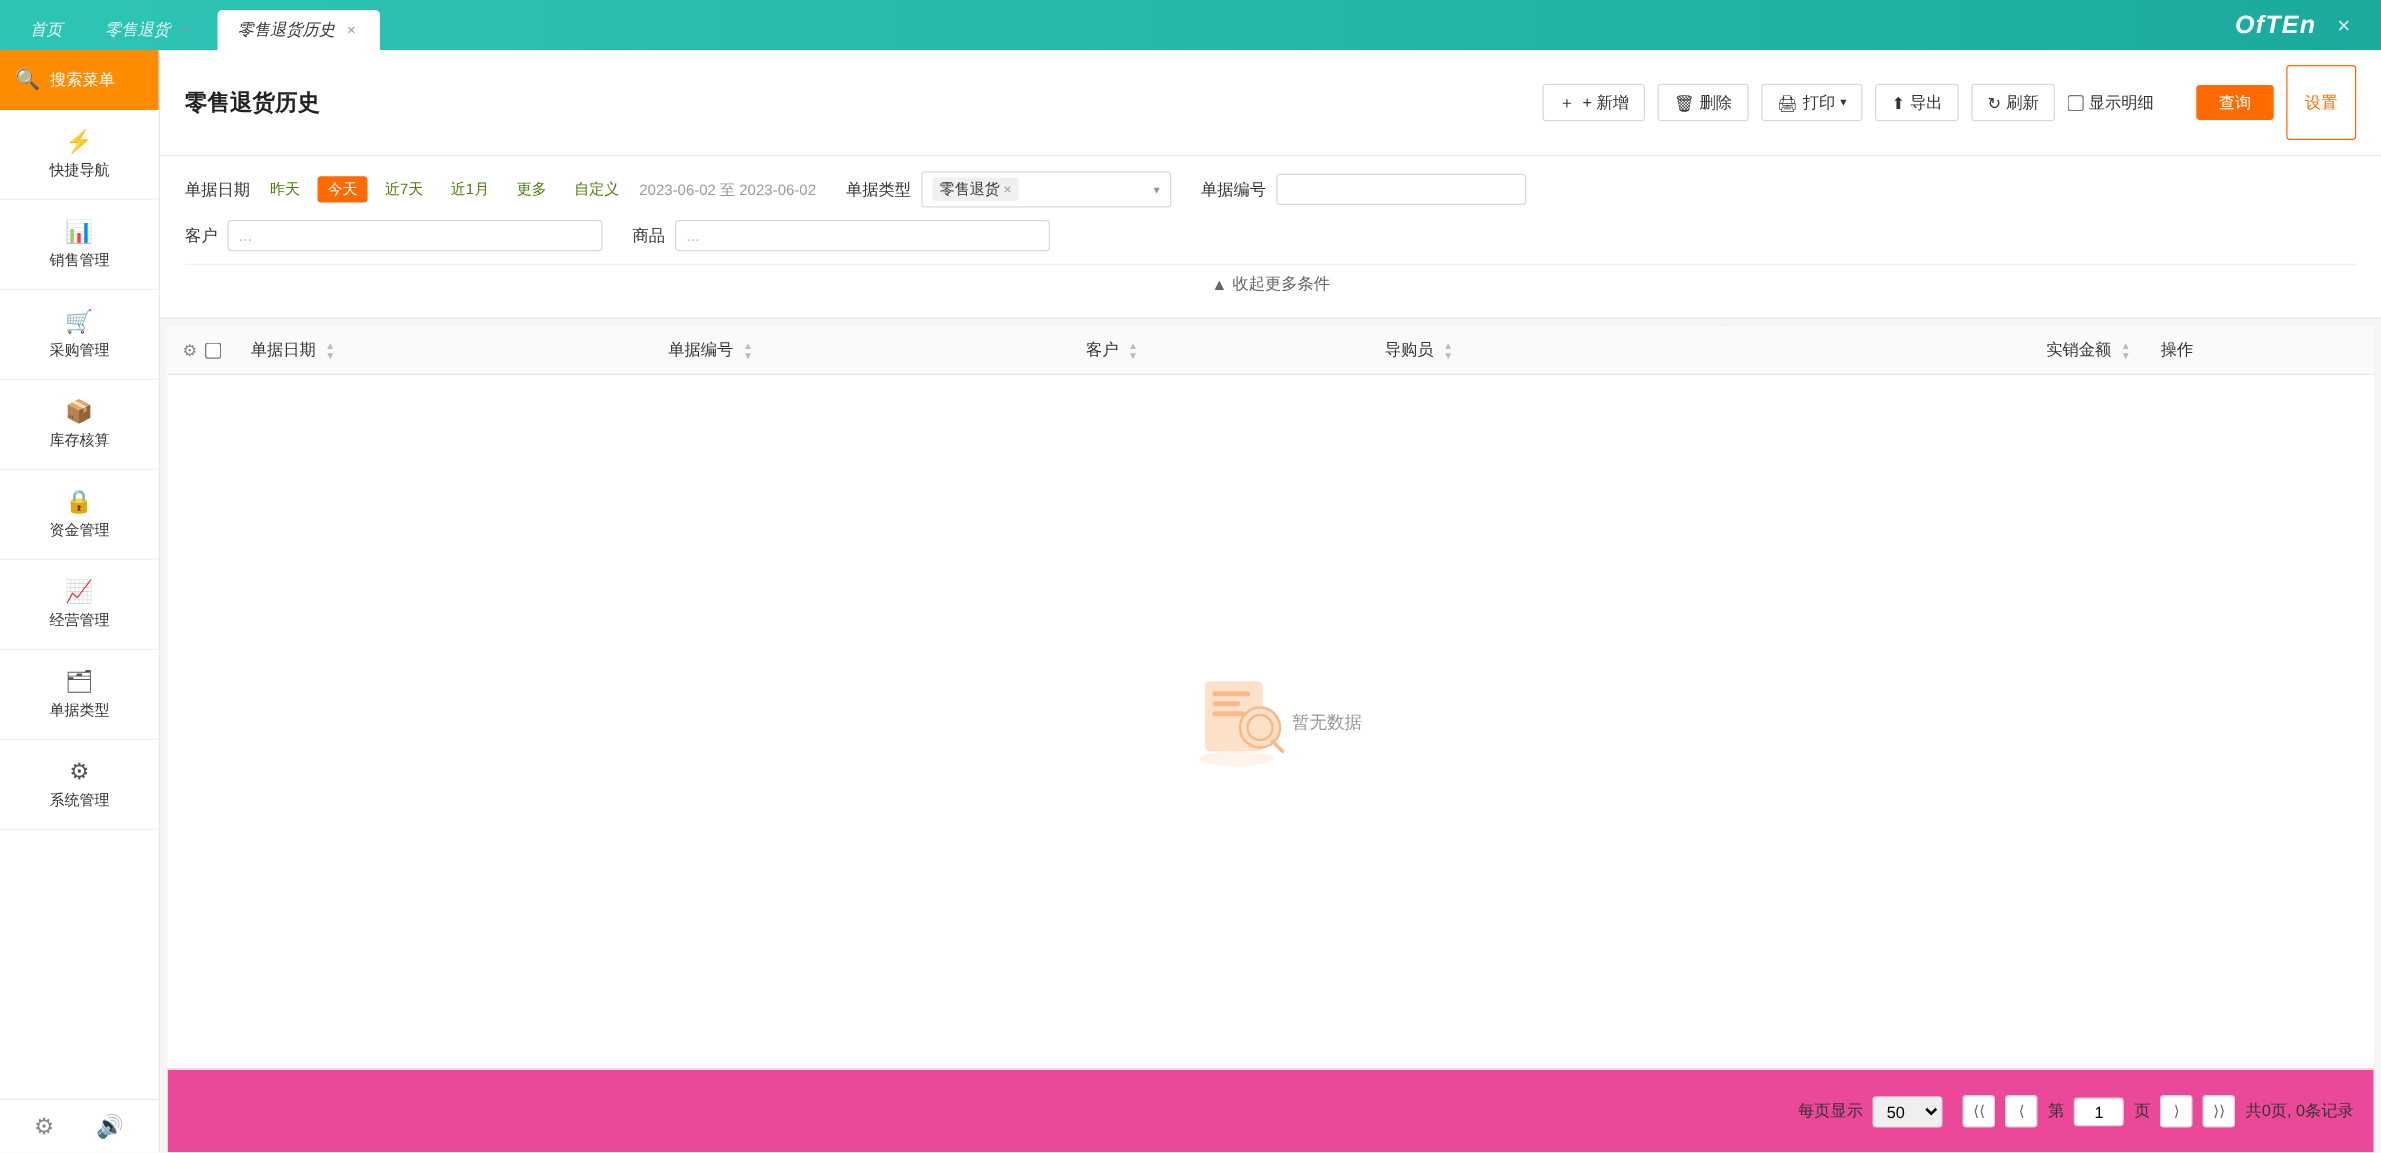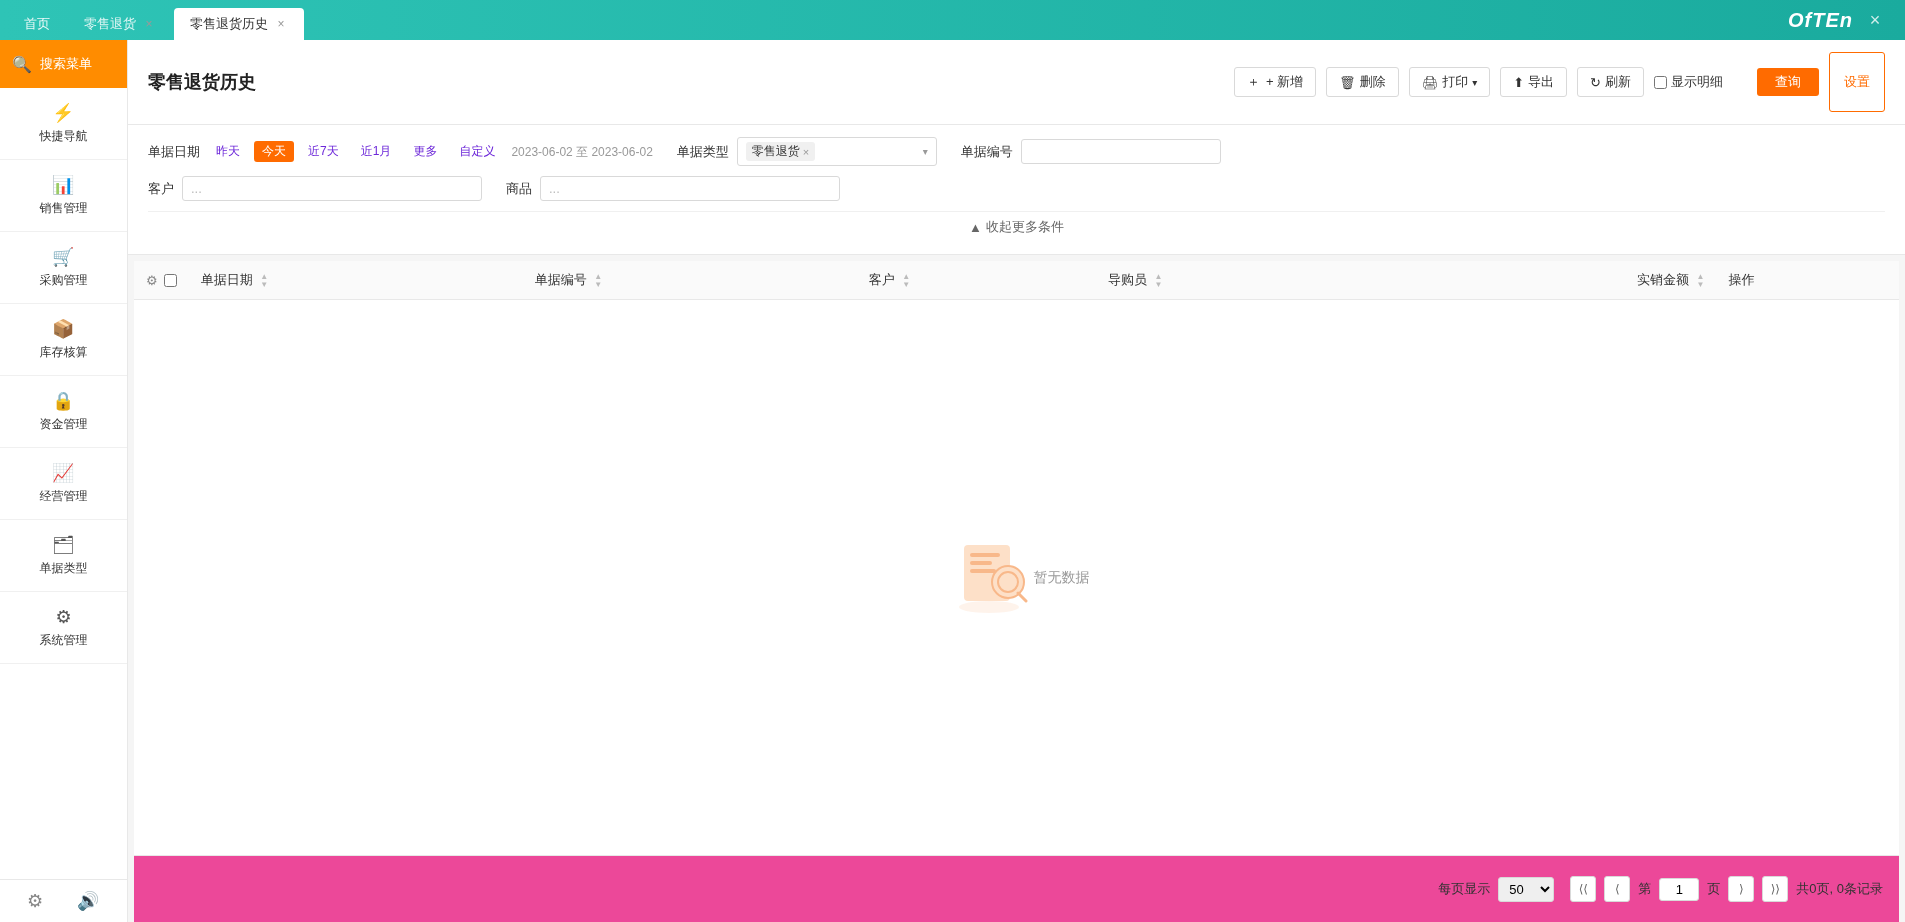--- a/index.html
+++ b/index.html
@@ -12,20 +12,21 @@
       height: 40px; min-height: 40px;
       padding: 0 0 0 8px;
       position: relative;
     }
     .top-bar-tabs { display: flex; align-items: flex-end; flex: 1; height: 100%; }
     .tab {
       display: flex; align-items: center; padding: 0 16px;
       height: 32px; cursor: pointer; font-size: 13px; color: rgba(255,255,255,0.85);
       border-radius: 4px 4px 0 0; margin-right: 2px; margin-top: 0;
       user-select: none;
+      font-style: italic;
     }
     .tab.active { background: #fff; color: #333; font-weight: 500; }
     .tab .tab-close {
       margin-left: 6px; color: #999; font-size: 12px; cursor: pointer;
       width: 14px; height: 14px; display: flex; align-items: center; justify-content: center;
       border-radius: 50%;
     }
     .tab-home { color: rgba(255,255,255,0.9); font-size: 13px; }
     .top-bar-right {
       display: flex; align-items: center; padding-right: 16px; gap: 8px;
@@ -97,21 +98,21 @@
     
     .filter-area {
       background: #fff; padding: 12px 20px; border-bottom: 1px solid #e8e8e8;
       margin-bottom: 6px;
     }
     .filter-row { display: flex; align-items: center; gap: 24px; margin-bottom: 10px; flex-wrap: wrap; }
     .filter-item { display: flex; align-items: center; gap: 8px; }
     .filter-label { font-size: 13px; color: #333; white-space: nowrap; }
     .date-filter { display: flex; align-items: center; gap: 6px; }
     .date-quick-btn {
-      padding: 2px 8px; border-radius: 3px; cursor: pointer; font-size: 12px; color: #6d28d9;
+      padding: 2px 8px; border-radius: 3px; cursor: pointer; font-size: 12px; color: #4d7c0f;
     }
     .date-quick-btn.active {
       background: #ff6b00; color: #fff; border-radius: 3px;
     }
     .date-range { font-size: 12px; color: #999; margin-top: 2px; display: block; }
     .tag-select {
       display: flex; align-items: center; gap: 4px;
       border: 1px solid #d9d9d9; border-radius: 3px; padding: 4px 8px;
       min-width: 200px; background: #fff; cursor: pointer; font-size: 13px;
     }

